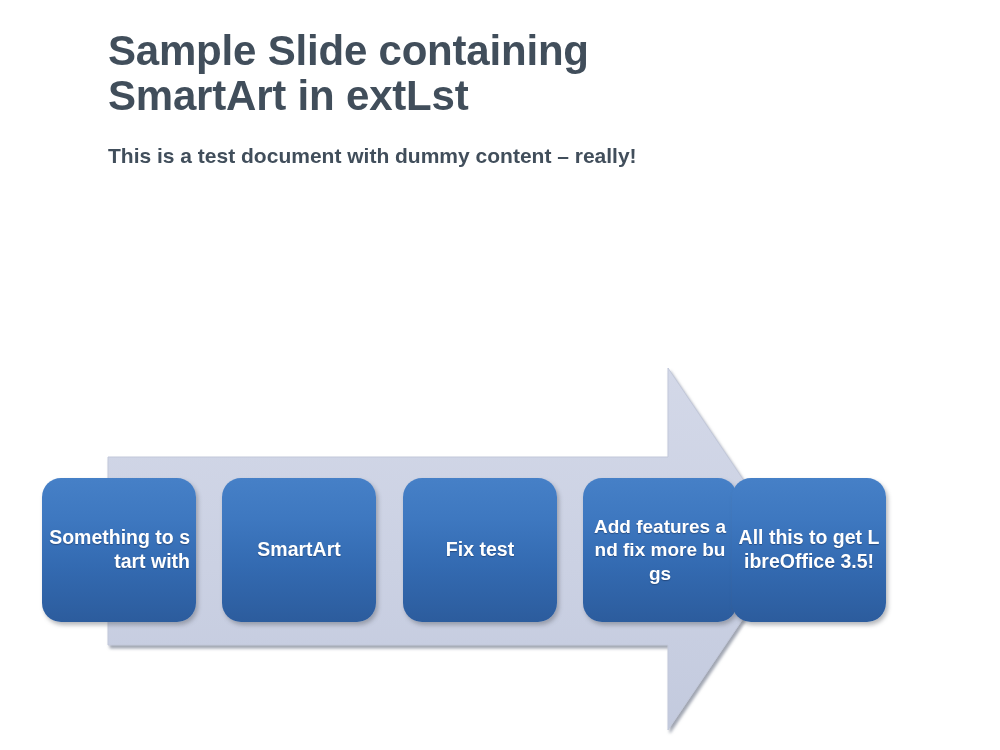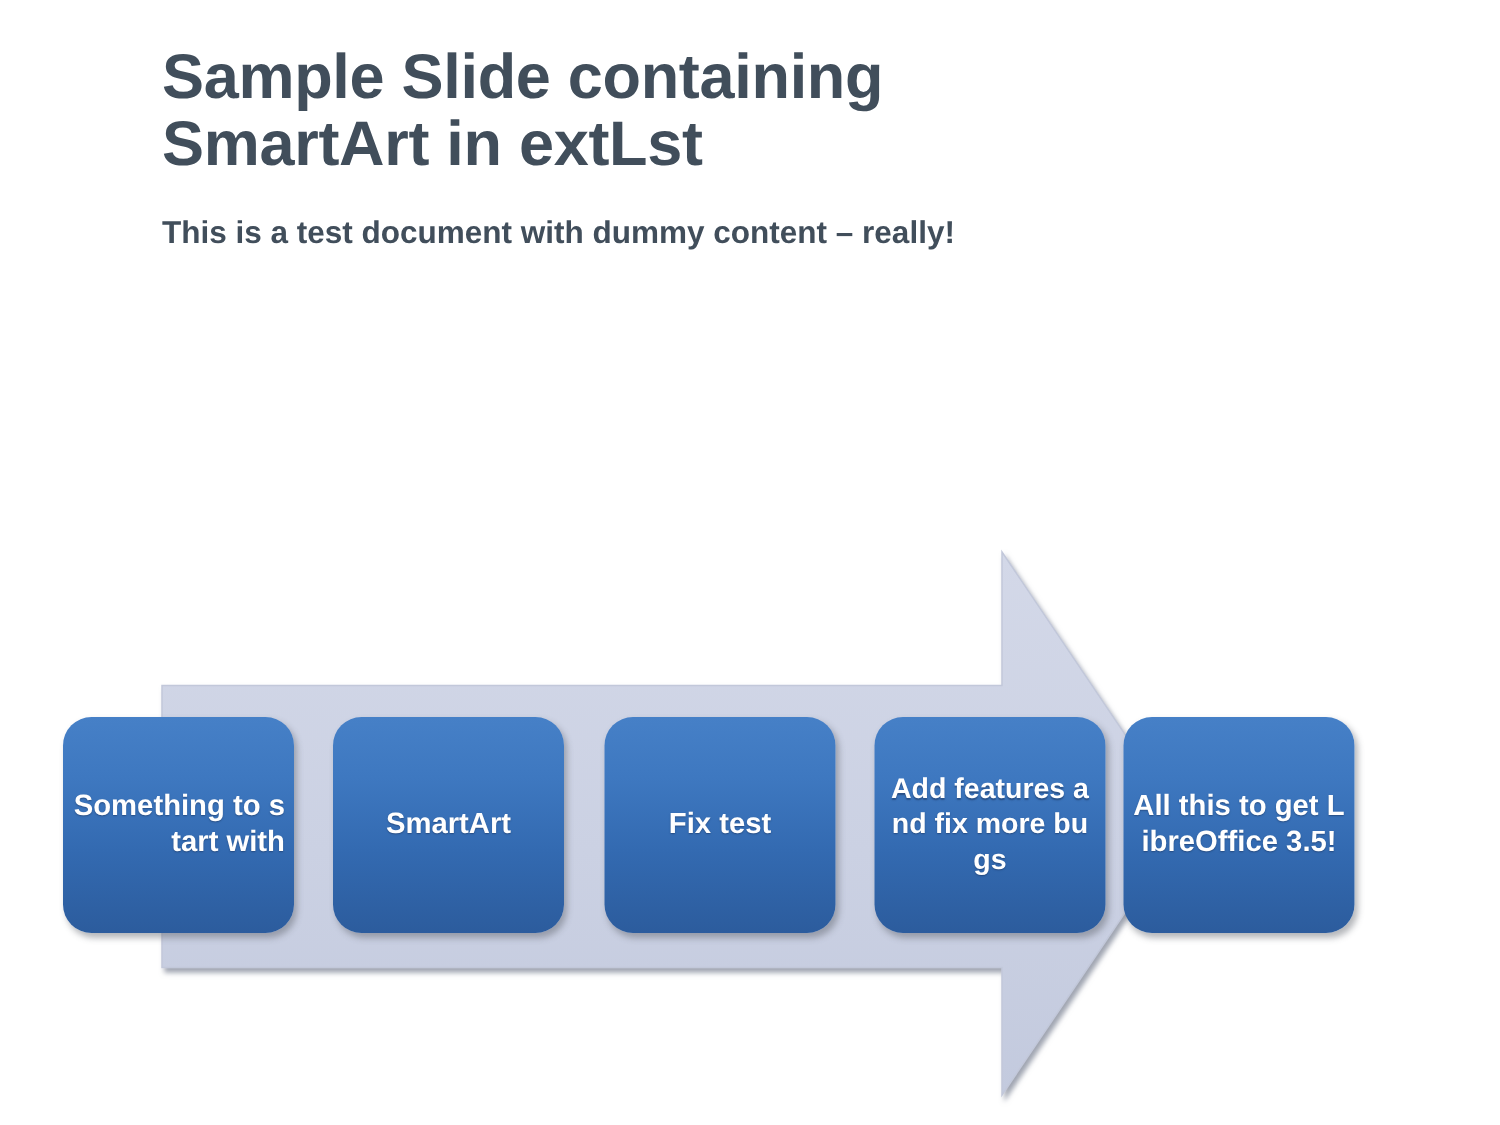--- a/index.html
+++ b/index.html
@@ -87,21 +87,21 @@
     word-break: break-all;
     overflow-wrap: anywhere;
     text-shadow: 0 1px 1px rgba(25, 50, 90, 0.55);
     width: 100%;
   }
 
   #node-1 { left: 42px;  }
   #node-2 { left: 222px; }
   #node-3 { left: 403px; }
   #node-4 { left: 583px; }
-  #node-5 { left: 749px; }
+  #node-5 { left: 732px; }
 
   #node-1 .node-label { font-size: 19.5px; text-align: right; }
   #node-4 .node-label { font-size: 19px; }
   #node-5 .node-label { font-size: 19.5px; }
 </style>
 </head>
 <body>
 
 <div id="slide">
 

